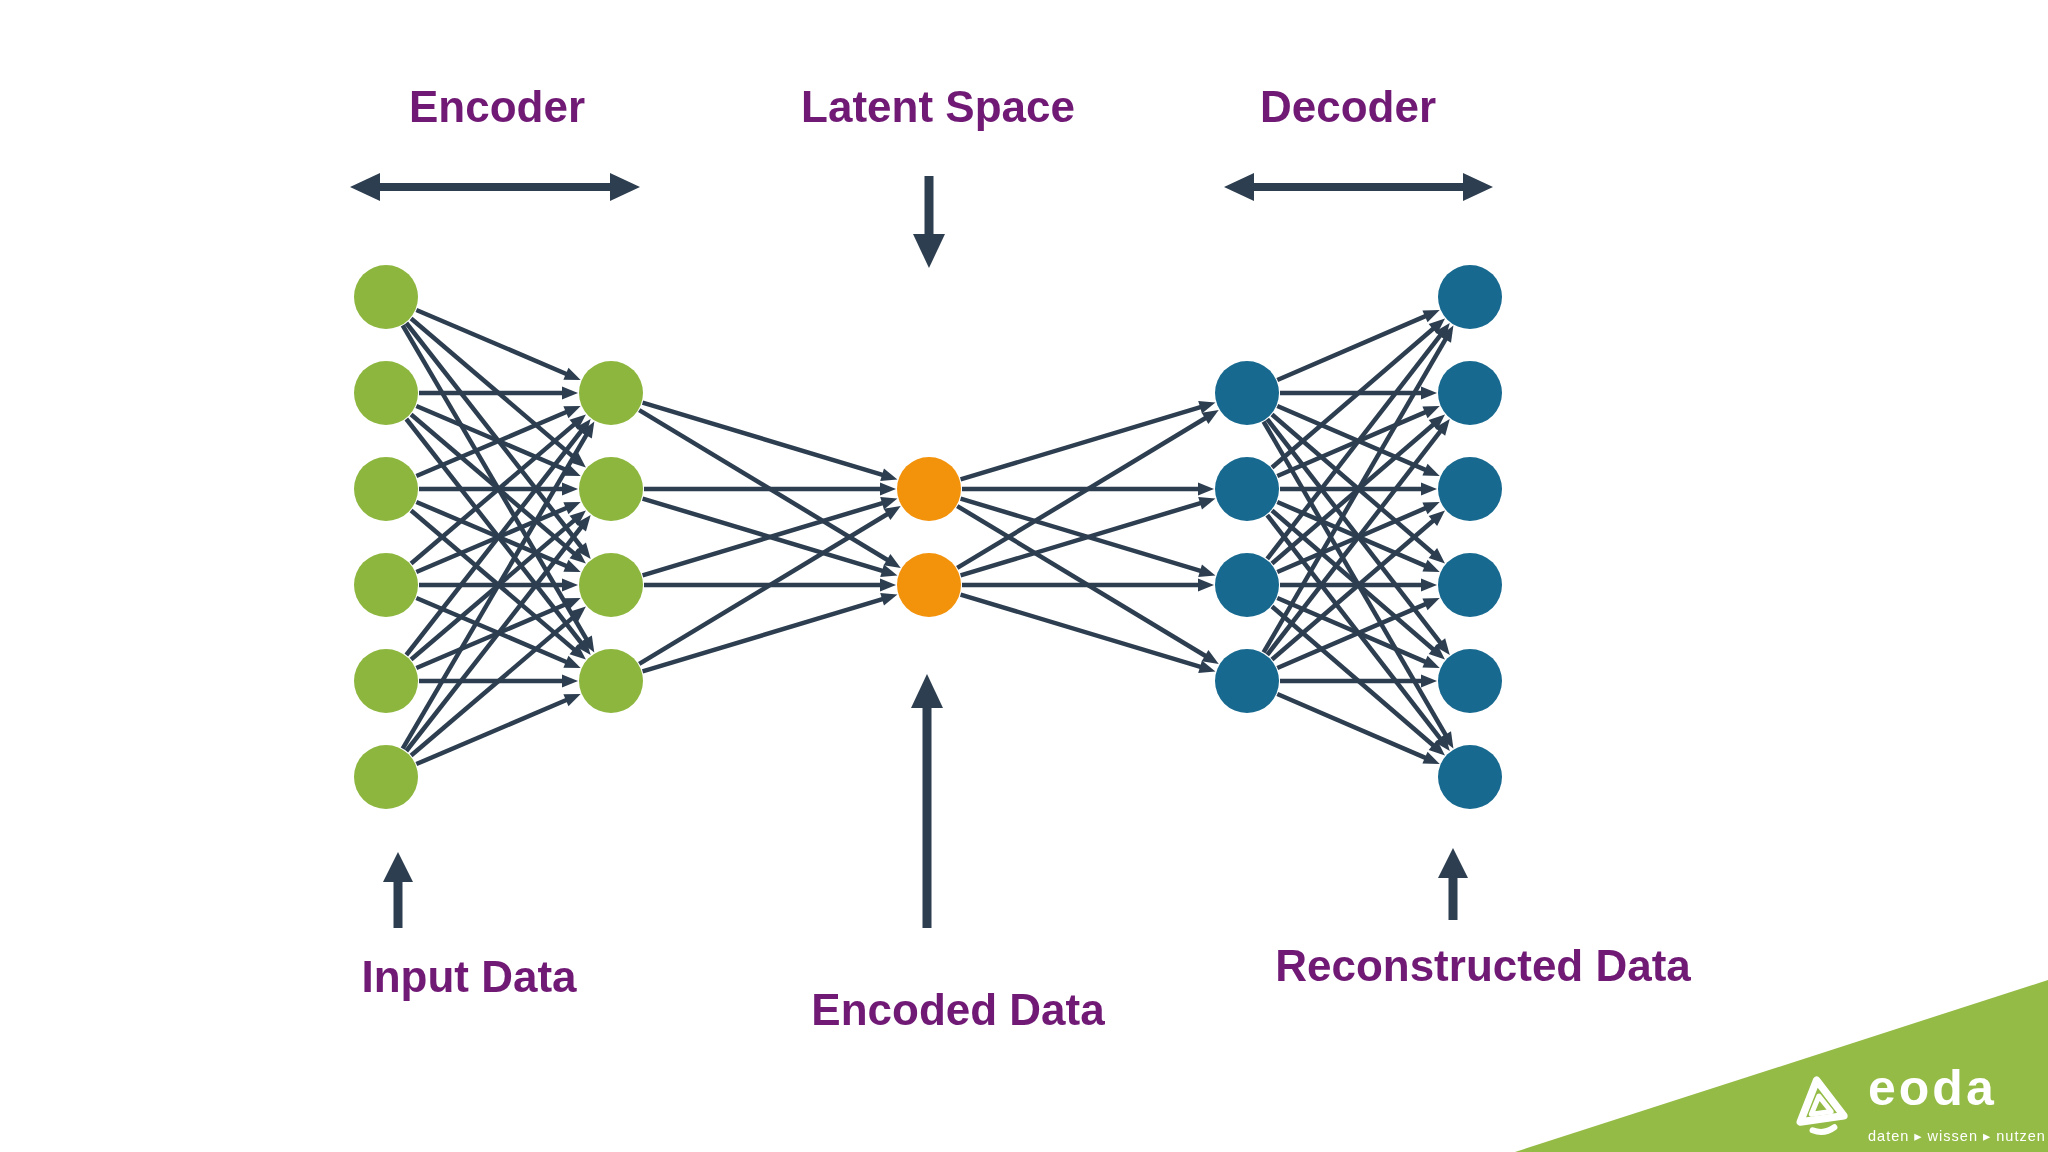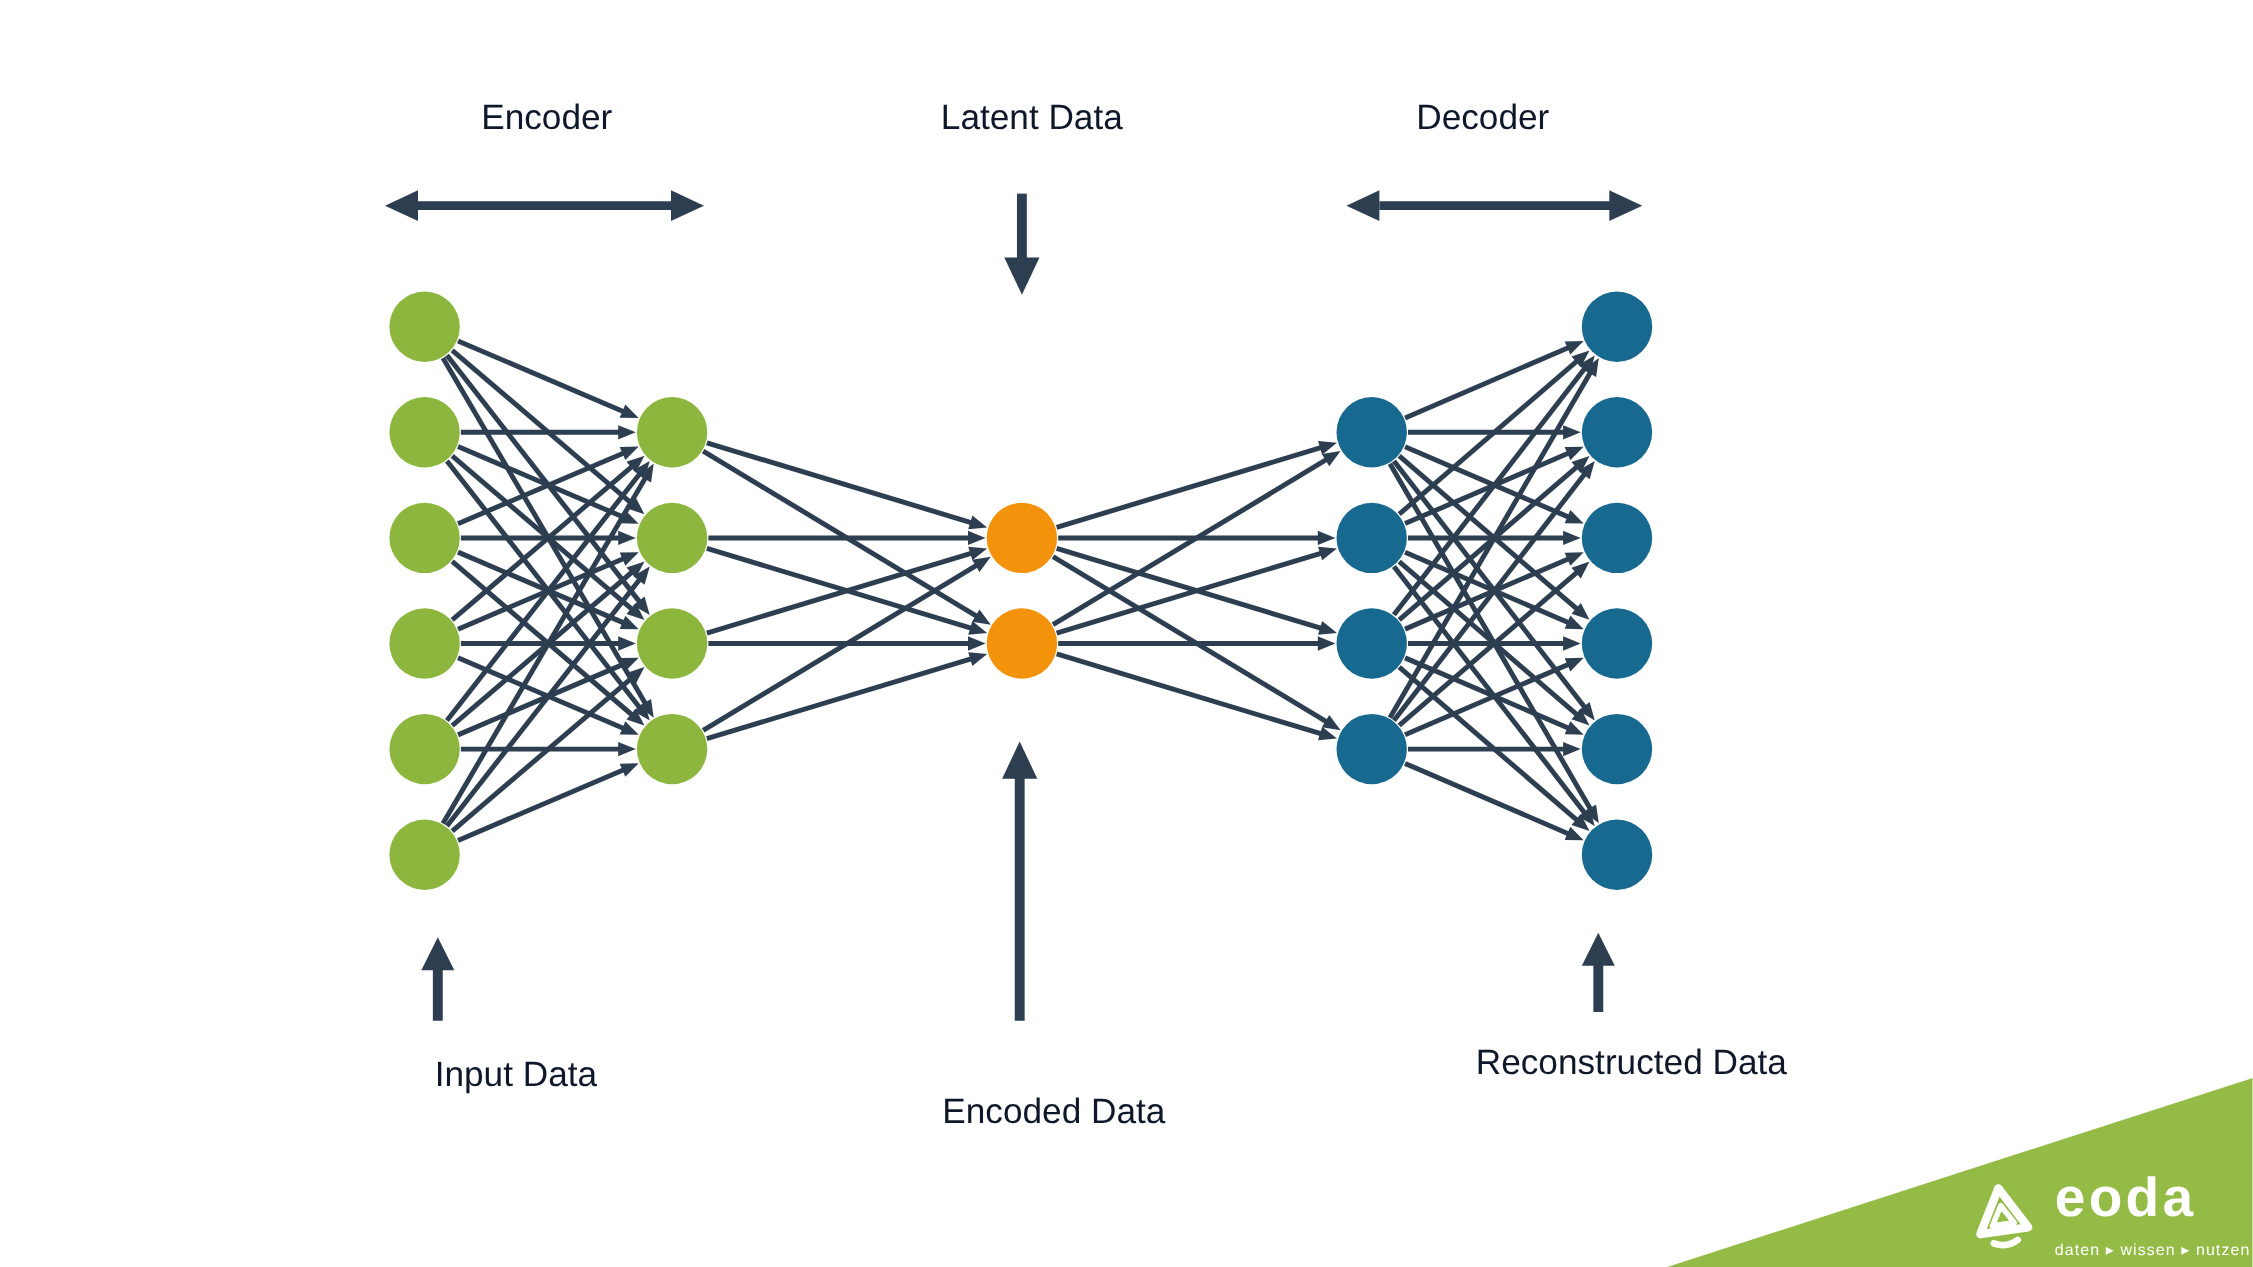--- a/index.html
+++ b/index.html
@@ -7,23 +7,23 @@
     position:relative;
     width:2048px;height:1152px;
     background:#ffffff;
     overflow:hidden;
     font-family:"Liberation Sans", sans-serif;
   }
   #net{position:absolute;left:0;top:0;}
   .diagram-label{
     position:absolute;
     transform:translate(-50%,-50%);
-    font-weight:400;
-    font-size:32px;
-    color:#0f172a;
+    font-weight:700;
+    font-size:44px;
+    color:#701a75;
     white-space:nowrap;
     letter-spacing:0px;
   }
   
   #logo-block{
     position:absolute;
     left:1788px;top:1063px;
     display:flex;align-items:center;gap:16px;
   }
   #logo-texts{display:flex;flex-direction:column;align-items:flex-start;}
@@ -209,21 +209,21 @@
         <line x1="398" y1="928" x2="398" y2="880" stroke="#2d3e50" stroke-width="9"></line>
         <polygon points="398,852 413,882 383,882" fill="#2d3e50"></polygon>
         <line x1="927" y1="928" x2="927" y2="706" stroke="#2d3e50" stroke-width="9"></line>
         <polygon points="927,674 943,708 911,708" fill="#2d3e50"></polygon>
         <line x1="1453" y1="920" x2="1453" y2="876" stroke="#2d3e50" stroke-width="9"></line>
         <polygon points="1453,848 1468,878 1438,878" fill="#2d3e50"></polygon>
       </g>
   </svg>
 
   <div class="diagram-label" id="lbl-encoder" style="left: 497px; top: 107px;">Encoder</div>
-  <div class="diagram-label" id="lbl-latent" style="left: 938px; top: 107px;">Latent Data</div>
+  <div class="diagram-label" id="lbl-latent" style="left: 938px; top: 107px;">Latent Space</div>
   <div class="diagram-label" id="lbl-decoder" style="left: 1348px; top: 107px;">Decoder</div>
   <div class="diagram-label" id="lbl-input" style="left: 429px; top: 977px; margin-left: 40px;">Input Data</div>
   <div class="diagram-label" id="lbl-encoded" style="left: 958px; top: 974px; margin-top: 36px;">Encoded Data</div>
   <div class="diagram-label" id="lbl-reconstructed" style="left: 1483px; top: 966px;">Reconstructed Data</div>
 
   <div id="logo-block">
     <svg width="64" height="66" viewBox="0 0 64 64">
       <g transform="rotate(-8 32 32)" stroke="#ffffff" fill="none" stroke-linejoin="round" stroke-linecap="round">
         <path d="M32 8 L10 47 L54 47 Z" stroke-width="7.5"></path>
         <path d="M32 24 L22 41 L42 41 Z" stroke-width="5"></path>

